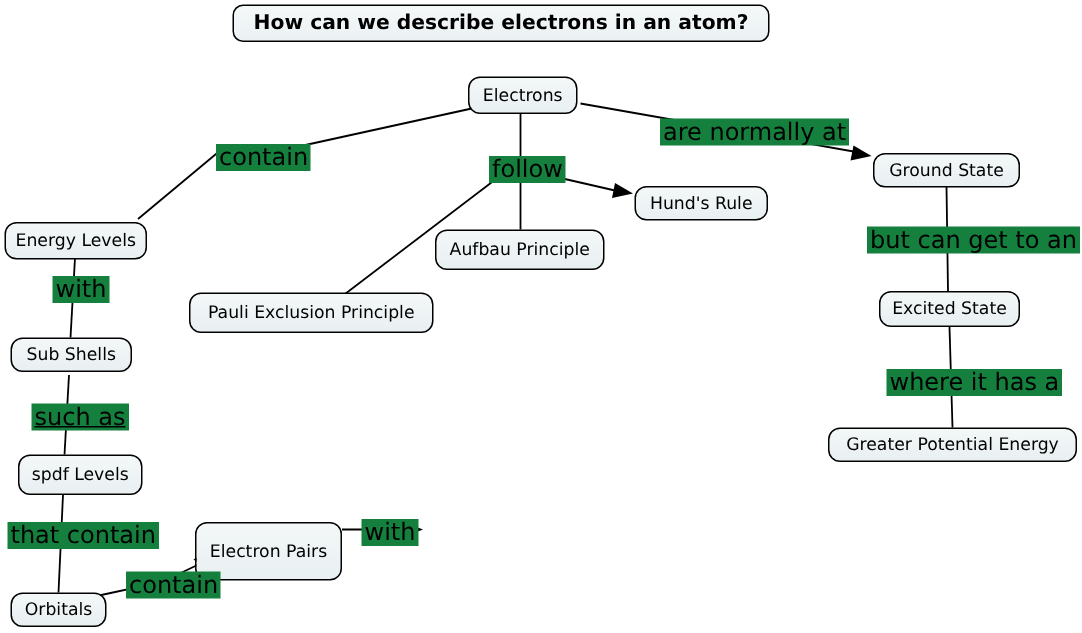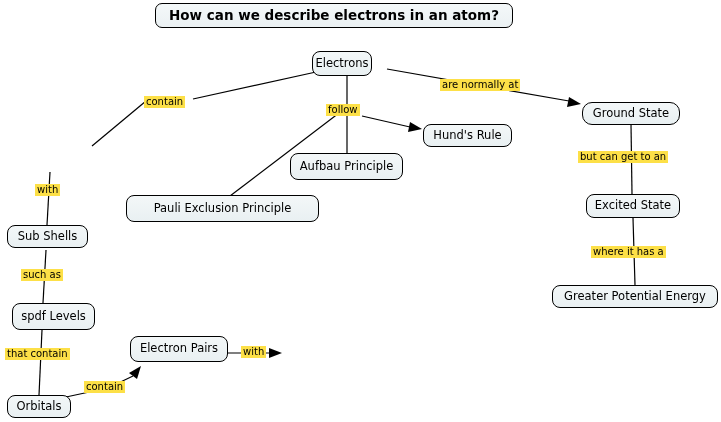--- a/index.html
+++ b/index.html
@@ -47,23 +47,23 @@
     border: 1.4px solid #000000;
     border-radius: 7px;
     font-size: 13.5px;
     font-weight: bold;
     color: #000000;
     white-space: nowrap;
     line-height: 1;
   }
   .elabel {
     position: absolute;
-    background: #fde047;
+    background: #15803d;
     color: #000000;
-    font-size: 10px;
+    font-size: 16px;
     line-height: 1.15;
     white-space: nowrap;
     padding: 0 2px;
   }
 </style>
 </head>
 <body>
 
 <div class="canvas">
 
@@ -98,53 +98,54 @@
     <g fill="#000000" stroke="none">
       <polygon points="422,129 408,132 410,122"></polygon>
       <polygon points="581,104 567,107 569,97"></polygon>
       <polygon points="141,366 137,379 129,373"></polygon>
       <polygon points="282,353 269,348 269,358"></polygon>
     </g>
   </svg>
 
   <div class="title-node" style="left:155px; top:3px; width:358px; height:25px;">How can we describe electrons in an atom?</div>
 
-  <div class="node" style="left:312px; top:51px; width:60px; height:25px;">Electrons</div>
+  <div class="node" style="left:312px; top:51px; width:73px; height:25px;">Electrons</div>
 
+  <div class="node" style="left:3px; top:148px; width:95px; height:25px;">Energy Levels</div>
 
   <div class="node" style="left:7px; top:225px; width:81px; height:23px;">Sub Shells</div>
 
   <div class="node" style="left:12px; top:303px; width:83px; height:27px;">spdf Levels</div>
 
   <div class="node" style="left:7px; top:395px; width:64px; height:23px;text-align:center;">Orbitals</div>
 
-  <div class="node" style="left:130px; top:336px; width:98px; height:26px;">Electron Pairs</div>
+  <div class="node" style="left:130px; top:348px; width:98px; height:39px;">Electron Pairs</div>
 
 
-  <div class="node" style="left:126px; top:195px; width:193px; height:27px;">Pauli Exclusion Principle</div>
+  <div class="node" style="left:126px; top:195px; width:163px; height:27px;">Pauli Exclusion Principle</div>
 
   <div class="node" style="left:290px; top:153px; width:113px; height:27px;">Aufbau Principle</div>
 
   <div class="node" style="left:423px; top:124px; width:89px; height:23px;">Hund's Rule</div>
 
-  <div class="node" style="left:582px; top:102px; width:98px; height:23px;border-radius:10px;">Ground State</div>
+  <div class="node" style="left:582px; top:102px; width:98px; height:23px;">Ground State</div>
 
   <div class="node" style="left:552px; top:285px; width:166px; height:23px;">Greater Potential Energy</div>
 
   <div class="node" style="left:586px; top:194px; width:94px; height:24px;">Excited State</div>
 
   <div class="elabel" style="left:144px; top:96px;">contain</div>
 
   <div class="elabel" style="left:326px; top:104px;">follow</div>
 
   <div class="elabel" style="left:440px; top:79px;">are normally at</div>
 
   <div class="elabel" style="left:35px; top:184px;">with</div>
 
-  <div class="elabel" style="left:21px; top:269px;">such as</div>
+  <div class="elabel" style="left:21px; top:269px;text-decoration:underline;">such as</div>
 
   <div class="elabel" style="left:5px; top:348px;">that contain</div>
 
   <div class="elabel" style="left:84px; top:381px;">contain</div>
 
   <div class="elabel" style="left:241px; top:346px;">with</div>
 
   <div class="elabel" style="left:578px; top:151px;">but can get to an</div>
 
   <div class="elabel" style="left:591px; top:246px;">where it has a</div>

